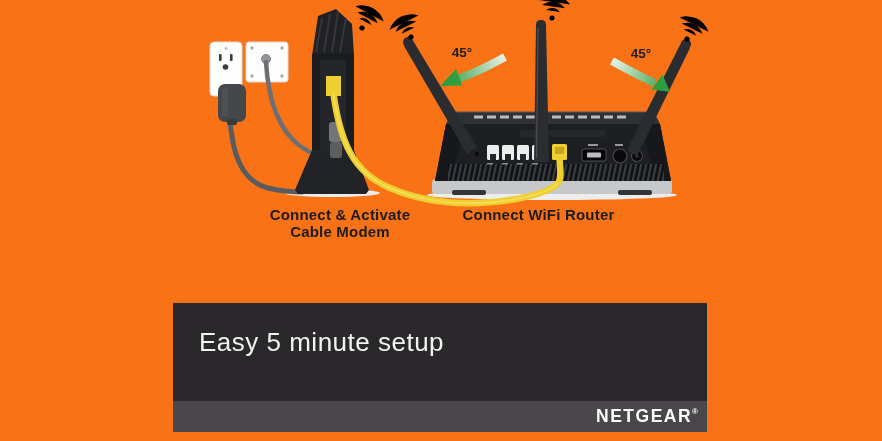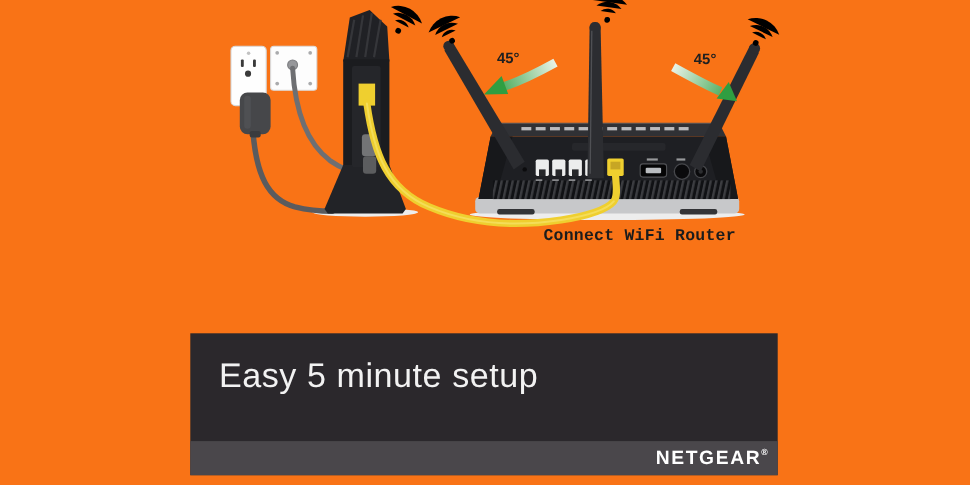--- a/index.html
+++ b/index.html
@@ -4,34 +4,34 @@
 <style>
   html,body{margin:0;padding:0;background:#ffffff;}
   .stage{position:relative;width:882px;height:441px;background:#f97316;overflow:hidden;
          font-family:"Liberation Sans",sans-serif;}
   .stage svg{position:absolute;left:0;top:0;}
 
   
   .caption{position:absolute;font-weight:bold;font-size:15px;line-height:17px;
            color:var(--caption_text);text-align:center;letter-spacing:.2px;}
   .modem-caption{left:250px;top:206px;width:180px;}
-  .router-caption{left:489px;top:206px;width:185px;font-family:Liberation Mono, monospace;}
+  .router-caption{left:446px;top:206px;width:185px;}
 
   
   .angle{font:700 13.5px "Liberation Sans",sans-serif;fill:#202020;}
   .eth-cable{stroke:var(--cable_yellow);stroke-width:6.5;fill:none;stroke-linecap:round;}
   .eth-cable-hl{stroke:#f7e36a;stroke-width:1.8;fill:none;stroke-linecap:round;opacity:.7;}
   .port-yellow{fill:var(--cable_yellow);}
   .arrow-stroke{stroke-width:8;fill:none;stroke-linecap:butt;}
   .arrow-head{fill:var(--arrow_green);}
 
   
   .banner{position:absolute;left:173px;top:303px;width:534px;height:129px;
           background:var(--banner_bg);}
-  .headline{position:absolute;left:26px;top:18px;line-height:42px;font-size:31px;
+  .headline{position:absolute;left:26px;top:18px;line-height:42px;font-size:26px;
             font-weight:300;color:var(--banner_text);letter-spacing:.5px;}
   .strip{position:absolute;left:0;bottom:0;width:100%;height:31px;
          background:var(--banner_strip);display:flex;justify-content:flex-end;
          align-items:center;padding-right:9px;box-sizing:border-box;text-align:right;}
   .brand{font-weight:bold;font-size:17.5px;letter-spacing:1.5px;color:#ffffff;}
   .reg{font-size:8px;vertical-align:8px;letter-spacing:0;color:#ffffff;font-weight:bold;}
 </style>
 </head>
 <body>
 
@@ -190,20 +190,24 @@
     </g>
     <text class="angle" x="462" y="57" text-anchor="middle">45°</text>
 
     <g>
       <path class="arrow-stroke" stroke="url(#gr)" d="M612,61 C632,72 645,79 655,83"></path>
       <polygon class="arrow-head" points="670,92 651.5,89.5 662.5,74.5"></polygon>
     </g>
     <text class="angle" x="641" y="58" text-anchor="middle">45°</text>
   </svg>
 
+  <div class="caption modem-caption">
+    <div>Connect &amp; Activate</div>
+    <div>Cable Modem</div>
+  </div>
   <div class="caption router-caption">
     <span>Connect WiFi Router</span>
   </div>
 
   <div class="banner">
     <div class="headline">Easy 5 minute setup</div>
     <div class="strip">
       <span class="brand"><span>NETGEAR</span><span class="reg">®</span></span>
     </div>
   </div>

